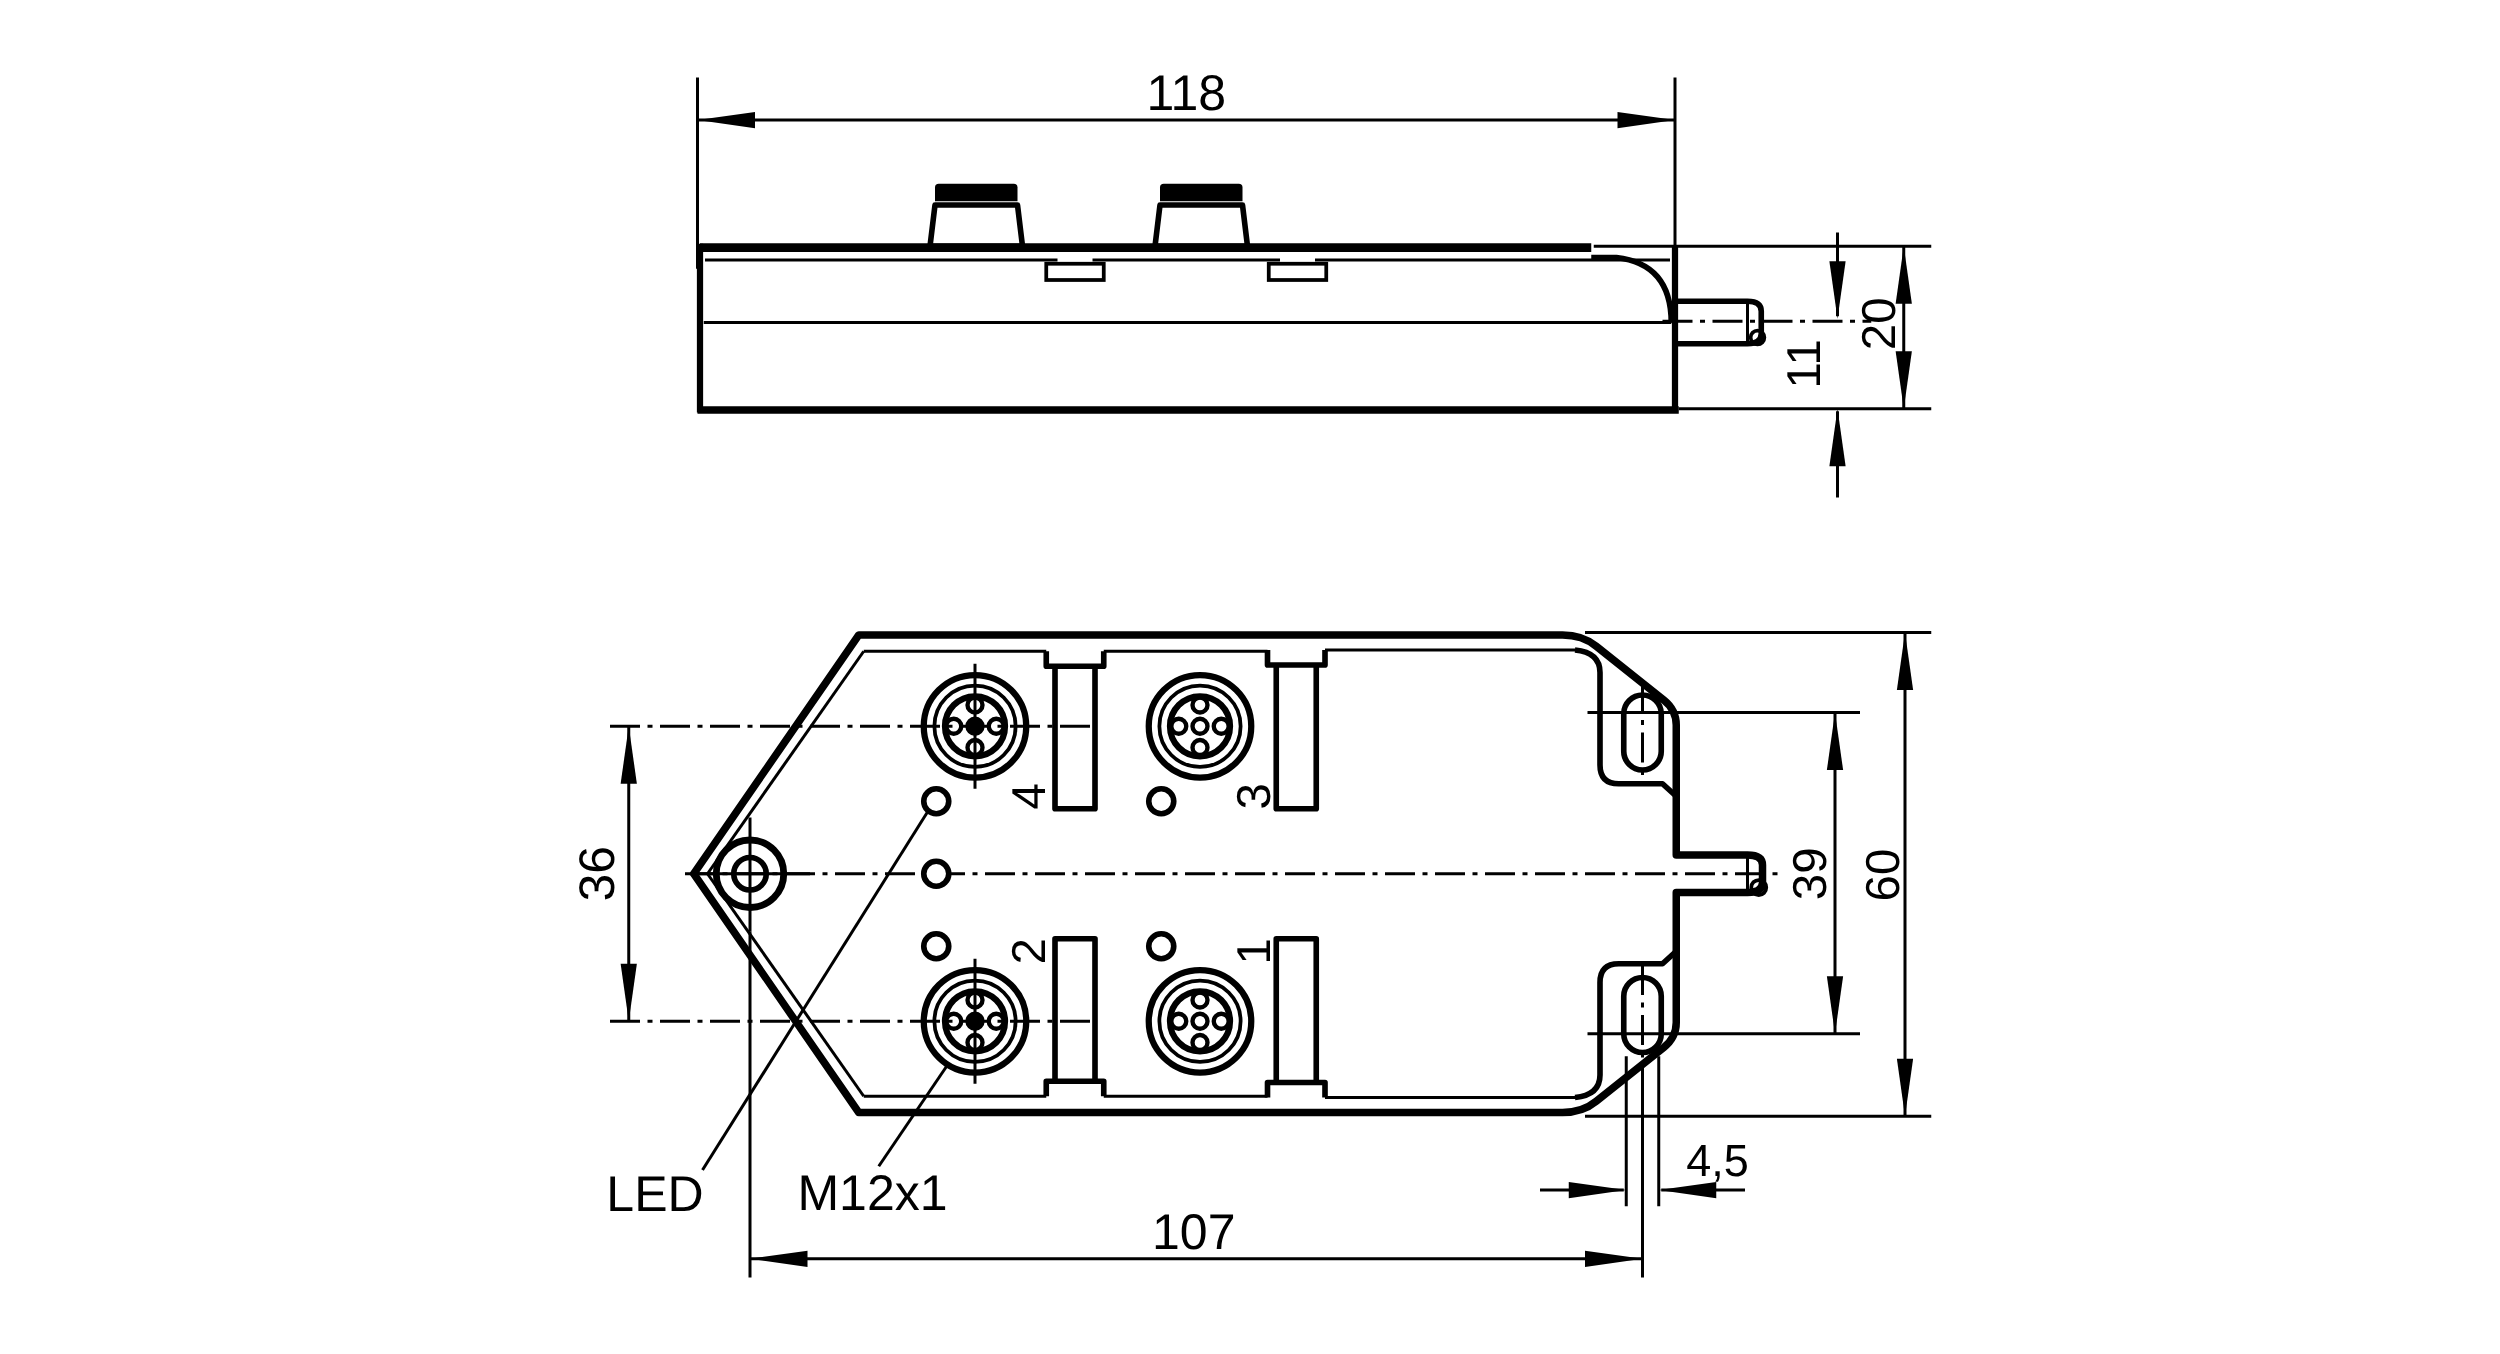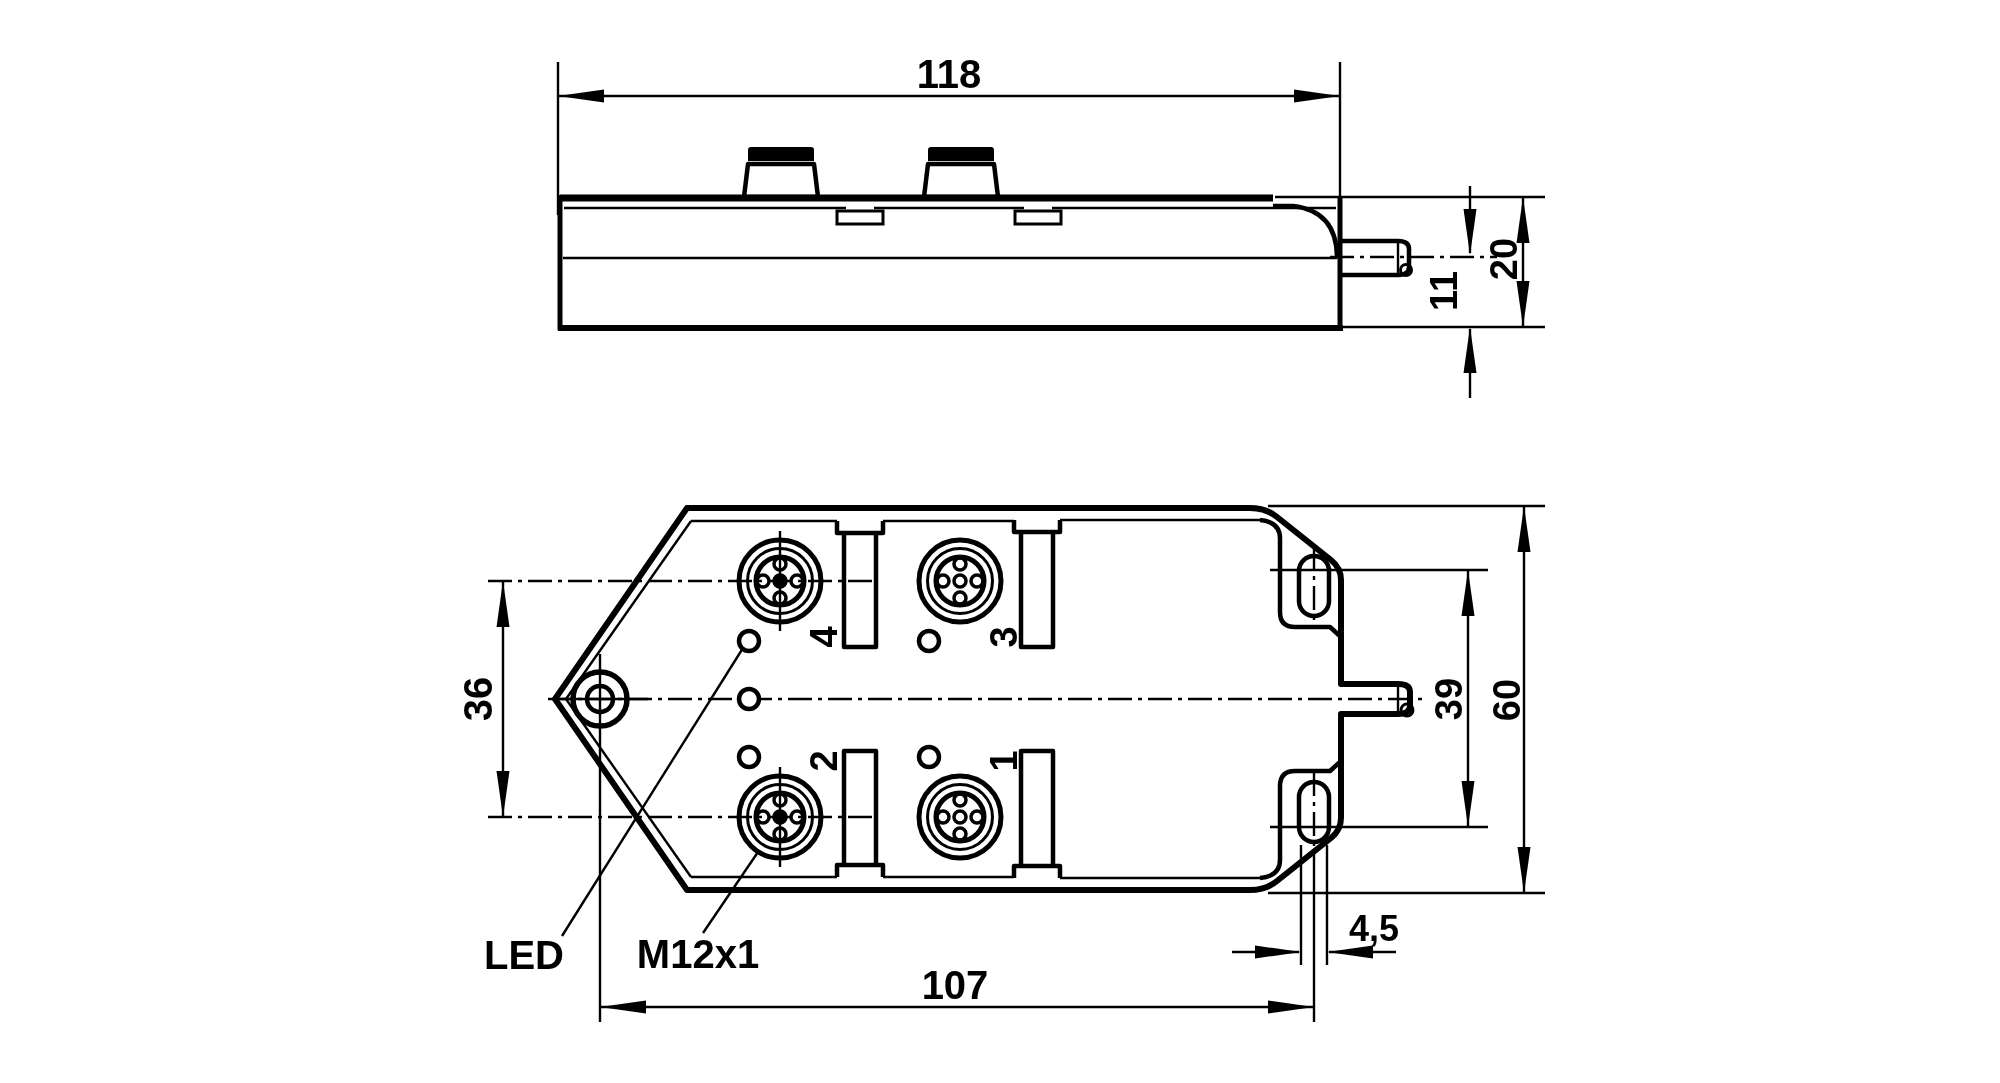--- a/index.html
+++ b/index.html
@@ -1,16 +1,16 @@
 <!DOCTYPE html>
 <html><head>
 <meta charset="utf-8">
 <style>
   html,body{margin:0;padding:0;background:#fff;}
-  .stage{width:2000px;height:1083px;background:#ffffff;position:relative;font-family:"Liberation Sans",sans-serif;font-weight:bold;}
+  .stage{width:2000px;height:1083px;background:#ffffff;position:relative;font-family:"Liberation Sans",sans-serif;}
   svg{display:block;}
   svg text{fill:#000;font-family:"Liberation Sans","DejaVu Sans",sans-serif;}
   .t40{font-size:40px;}
   .t38{font-size:38px;}
   .t36{font-size:36px;}
   .outline{stroke:#000;fill:none;stroke-width:6;stroke-linejoin:round;}
   .med{stroke:#000;fill:none;stroke-width:4.5;stroke-linejoin:round;}
   .thin{stroke:#000;fill:none;stroke-width:2.4;}
   .cline{stroke:#000;fill:none;stroke-width:2.4;stroke-dasharray:24 6 4 6;}
   .arrow{fill:#000;stroke:none;}

